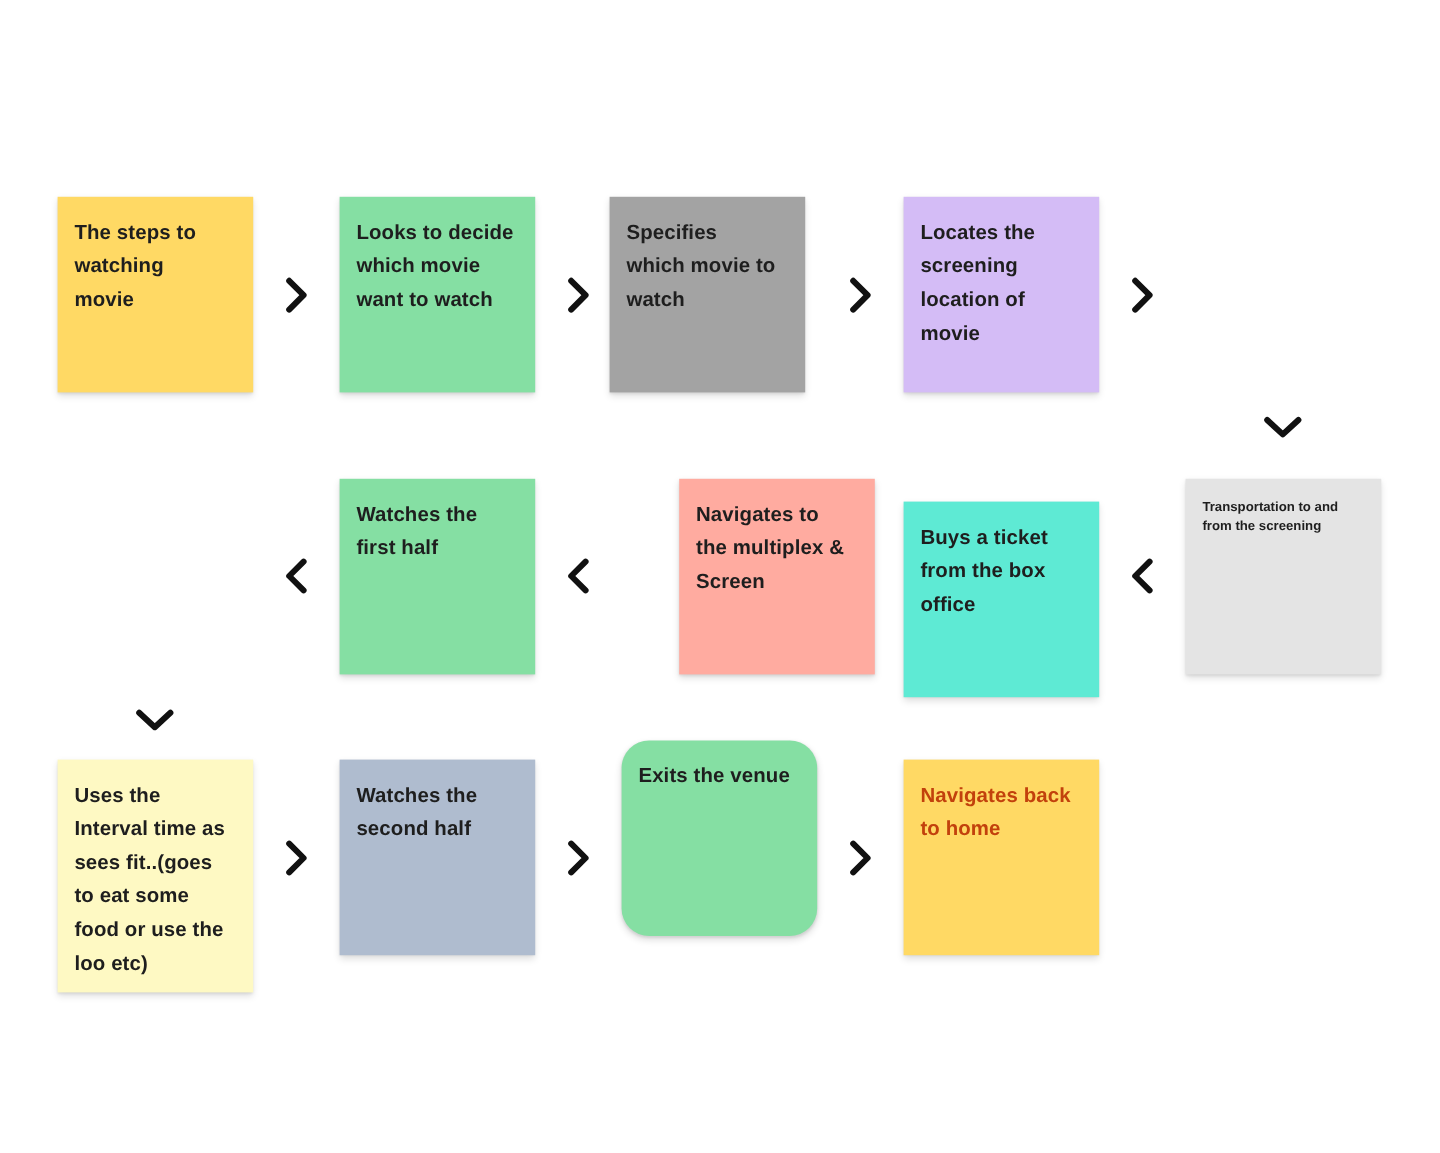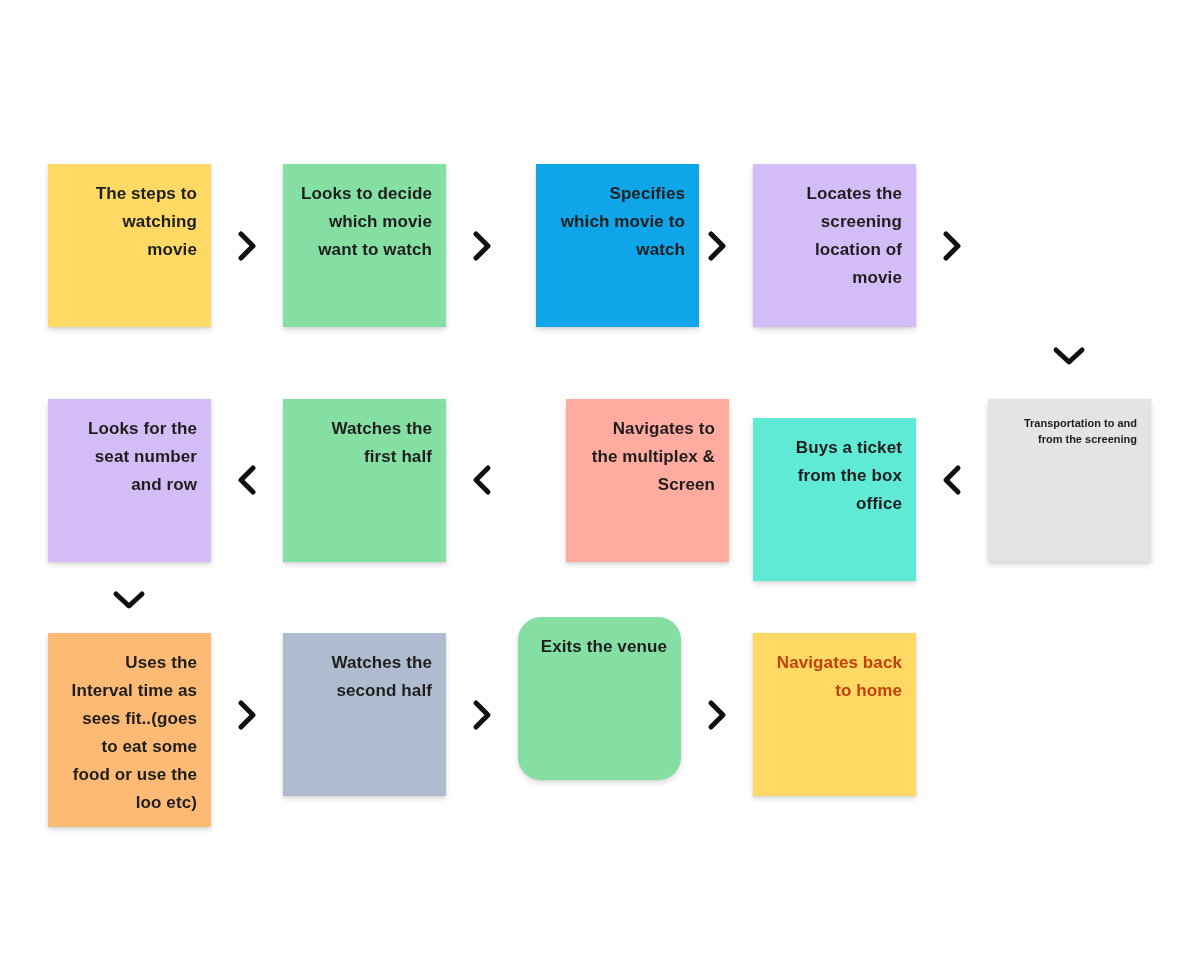--- a/index.html
+++ b/index.html
@@ -7,21 +7,20 @@
   body {
     background: #ffffff;
     font-family: "Liberation Sans", "DejaVu Sans", sans-serif;
     overflow: hidden;
   }
   .board {
     position: relative;
     width: 1200px;
     height: 961px;
     background: #ffffff;
-    text-align: right;
   }
   .note {
     position: absolute;
     width: 163px;
     height: 163px;
     padding: 16px 14px;
     box-shadow: 0 3px 6px rgba(0,0,0,0.13), 0 1px 2px rgba(0,0,0,0.08);
     cursor: default;
   }
   .note .note-text {
@@ -66,21 +65,21 @@
   <div class="note large" style="left: 283px; top: 164px; background-color: rgb(133, 223, 163);">
     <div class="note-text" style="color: rgb(30, 30, 30);">Looks to decide
 which movie
 want to watch</div>
   </div>
   <div class="arrow" style="left: 471px; top: 230px; color: rgb(17, 17, 17);">
     <svg width="22" height="32" viewBox="0 0 22 32">
         <polyline points="5,4 17,16 5,28" fill="none" stroke="currentColor" stroke-width="5" stroke-linecap="round" stroke-linejoin="round"></polyline>
       </svg>
   </div>
-  <div class="note large" style="left: 536px; top: 164px; background-color: #0ea5e9;">
+  <div class="note large" style="left: 508px; top: 164px; background-color: #a3a3a3;">
     <div class="note-text" style="color: rgb(30, 30, 30);">Specifies
 which movie to
 watch</div>
   </div>
   <div class="arrow" style="left: 706px; top: 230px; color: rgb(17, 17, 17);">
     <svg width="22" height="32" viewBox="0 0 22 32">
         <polyline points="5,4 17,16 5,28" fill="none" stroke="currentColor" stroke-width="5" stroke-linecap="round" stroke-linejoin="round"></polyline>
       </svg>
   </div>
   <div class="note large" style="left: 753px; top: 164px; background-color: rgb(212, 188, 246);">
@@ -132,33 +131,28 @@
   </div>
   <div class="note large" style="left: 283px; top: 399px; background-color: rgb(133, 223, 163);">
     <div class="note-text" style="color: rgb(30, 30, 30);">Watches the
 first half</div>
   </div>
   <div class="arrow" style="left: 236px; top: 464px; color: rgb(17, 17, 17);">
     <svg width="22" height="32" viewBox="0 0 22 32">
         <polyline points="17,4 5,16 17,28" fill="none" stroke="currentColor" stroke-width="5" stroke-linecap="round" stroke-linejoin="round"></polyline>
       </svg>
   </div>
-  <div class="note large" style="left: 48px; top: 399px; background-color: rgb(212, 188, 246);">
-    <div class="note-text" style="color: rgb(30, 30, 30);">Looks for the
-seat number
-and row</div>
-  </div>
 
   <div class="arrow" style="left: 112px; top: 589px; color: rgb(17, 17, 17);">
     <svg width="34" height="22" viewBox="0 0 34 22">
         <polyline points="4,5 17,17 30,5" fill="none" stroke="currentColor" stroke-width="5" stroke-linecap="round" stroke-linejoin="round"></polyline>
       </svg>
   </div>
 
-  <div class="note large tall" style="left: 48px; top: 633px; background-color: #fdba74;">
+  <div class="note large tall" style="left: 48px; top: 633px; background-color: #fef9c3;">
     <div class="note-text" style="color: rgb(30, 30, 30);">Uses the
 Interval time as
 sees fit..(goes
 to eat some
 food or use the
 loo etc)</div>
   </div>
   <div class="arrow" style="left: 236px; top: 699px; color: rgb(17, 17, 17);">
     <svg width="22" height="32" viewBox="0 0 22 32">
         <polyline points="5,4 17,16 5,28" fill="none" stroke="currentColor" stroke-width="5" stroke-linecap="round" stroke-linejoin="round"></polyline>

